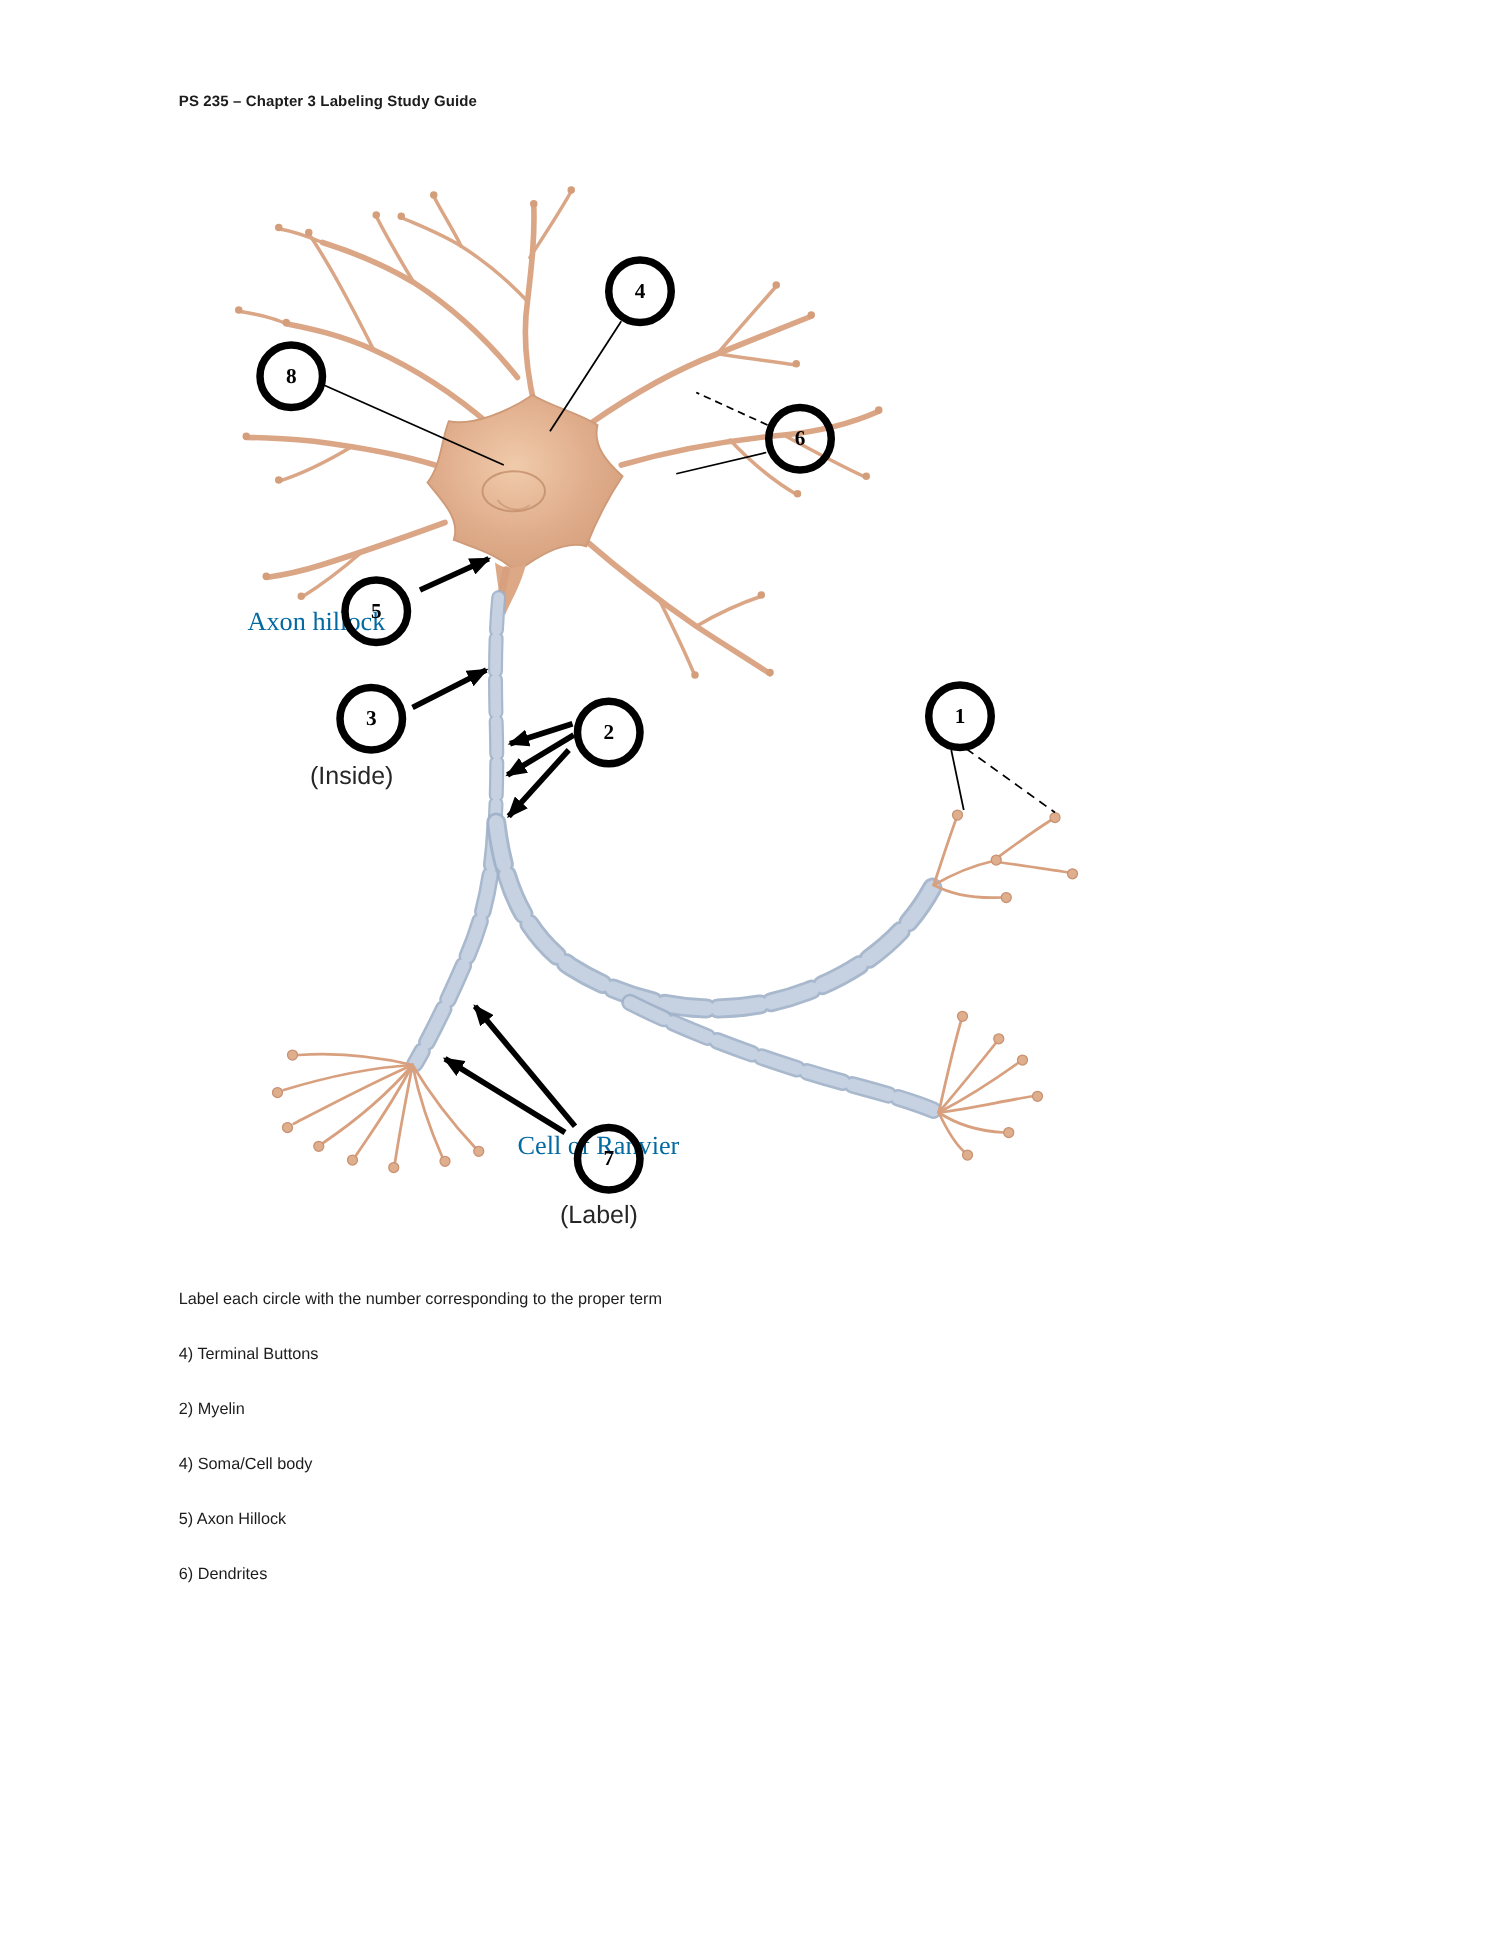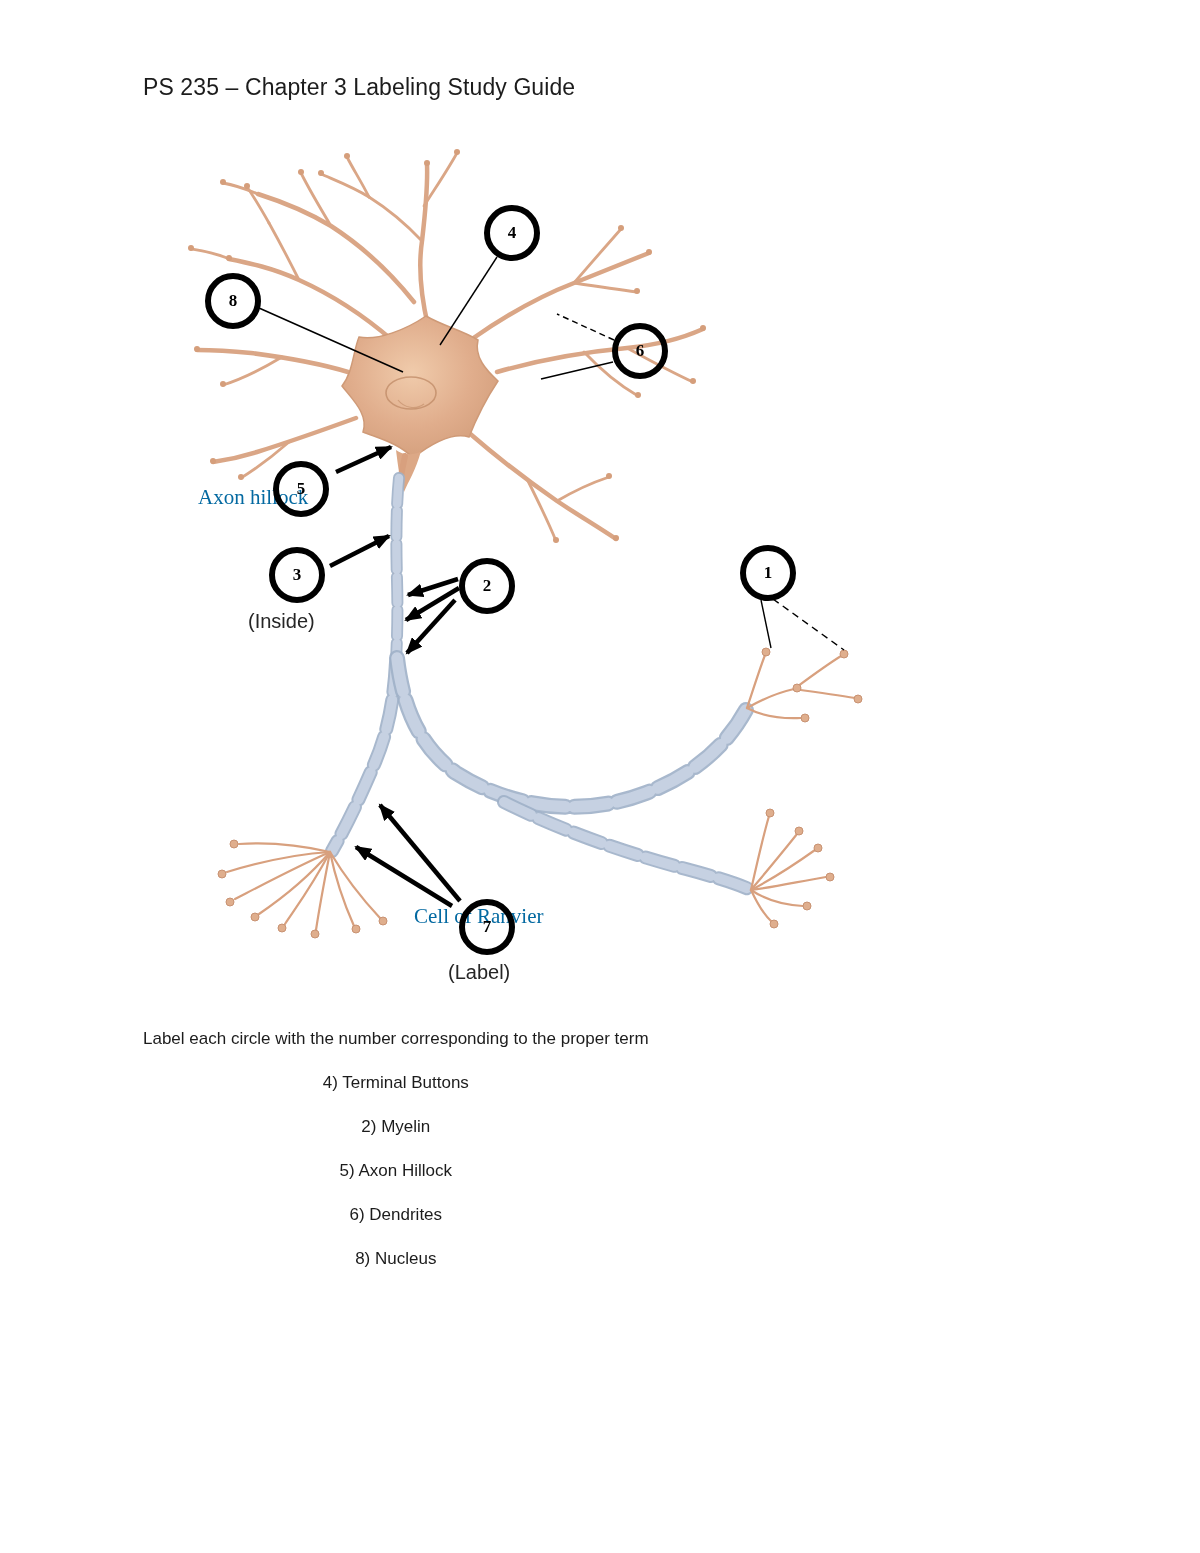--- a/index.html
+++ b/index.html
@@ -2,40 +2,40 @@
 <html><head>
 <meta charset="utf-8">
 <style>
   html,body{margin:0;padding:0;background:#ffffff;}
   body{
     width:1200px;height:1553px;position:relative;overflow:hidden;
     font-family:"Liberation Sans",sans-serif;color:#1c1c1c;
   }
   .page-title{
     position:absolute;left:143px;top:74px;
-    font-size:23px;font-weight:400;letter-spacing:.1px;
+    font-size:12px;font-weight:700;letter-spacing:.1px;
   }
   .diagram-svg{position:absolute;left:0;top:0;z-index:1;}
   .num-circle{
     position:absolute;width:44px;height:44px;border:6px solid #000;
     border-radius:50%;display:flex;align-items:center;justify-content:center;
     font-family:"Liberation Serif",serif;font-weight:700;font-size:17px;
     color:#000;background:transparent;z-index:3;
   }
   .lbl-serif{
     position:absolute;font-family:"Liberation Serif",serif;
     font-size:21px;color:#0369a1;z-index:2;white-space:nowrap;
   }
   .lbl-sans{
     position:absolute;font-family:"Liberation Sans",sans-serif;
     font-size:20px;color:#262626;z-index:2;white-space:nowrap;text-align:center;
   }
   .key-block{
     position:absolute;left:143px;top:1028px;z-index:2;
-    font-size:17px;line-height:21px;text-align:center;
+    font-size:13px;line-height:21px;
   }
   .key-block .instruction{margin-bottom:23px;}
   .key-block .term{margin-bottom:23px;}
 </style>
 </head>
 <body>
 
 <div class="page-title">PS 235 – Chapter 3 Labeling Study Guide</div>
 
 <svg class="diagram-svg" width="1200" height="1553" viewBox="0 0 1200 1553">
@@ -212,16 +212,16 @@
 <div class="num-circle" style="left:273px;top:461px">5</div>
 <div class="num-circle" style="left:269px;top:547px">3</div>
 <div class="num-circle" style="left:459px;top:558px">2</div>
 <div class="num-circle" style="left:740px;top:545px">1</div>
 <div class="num-circle" style="left:459px;top:899px">7</div>
 
 <div class="key-block">
   <div class="instruction">Label each circle with the number corresponding to the proper term</div>
   <div class="term">4) Terminal Buttons</div>
   <div class="term">2) Myelin</div>
+  <div class="term">4) Soma/Cell body</div>
   <div class="term">5) Axon Hillock</div>
   <div class="term">6) Dendrites</div>
-  <div class="term">8) Nucleus</div>
 </div>
 
 </body></html>

